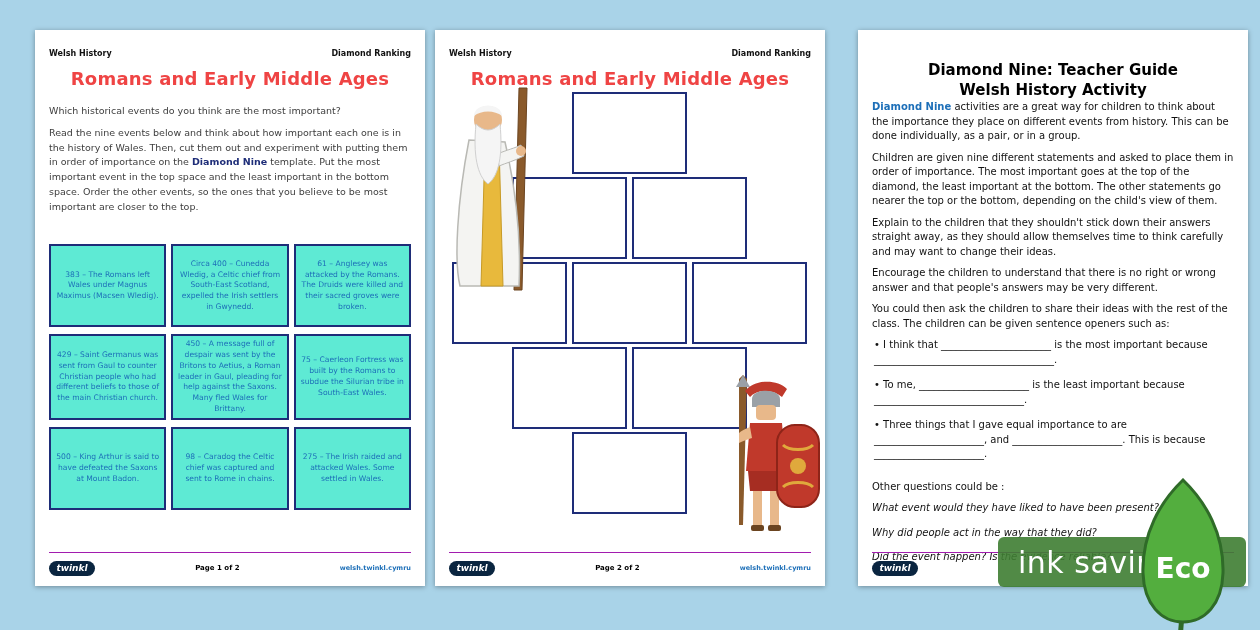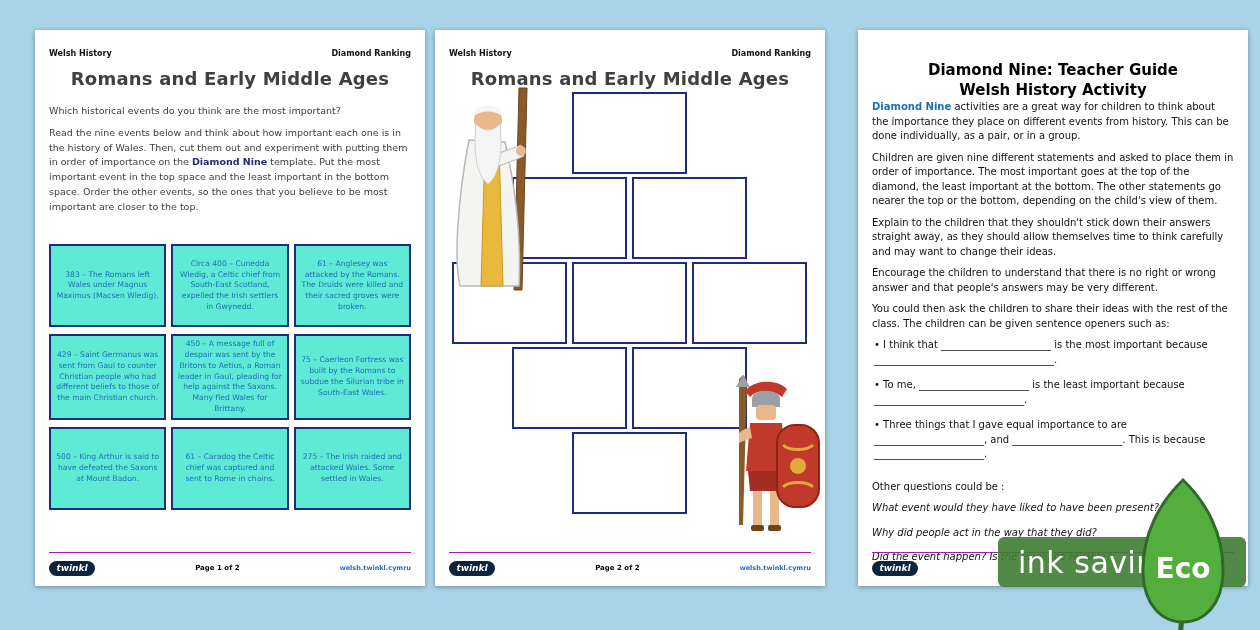--- a/index.html
+++ b/index.html
@@ -16,21 +16,21 @@
     position:absolute; top:30px; width:390px; height:556px;
     background:#ffffff;
     box-shadow:0 1px 5px rgba(0,0,0,0.35);
   }
   .page1 { left:35px; }
   .page2 { left:435px; }
   .page3 { left:858px; }
   .page-inner { position:absolute; inset:0; padding:19px 14px; }
 
   .page-header { display:flex; justify-content:space-between; font-size:8px; font-weight:bold; color:#111; }
-  .page-title { text-align:center; color:#404040; font-size:18px; font-weight:bold; margin-top:10px; letter-spacing:0.2px; }
+  .page-title { text-align:center; color:#ef4444; font-size:18px; font-weight:bold; margin-top:10px; letter-spacing:0.2px; }
 
   .question { font-size:9.5px; color:#3d3d3d; margin-top:16px; }
   .instructions { font-size:9.5px; color:#3d3d3d; line-height:1.55; margin-top:10px; }
   .bold-navy { color:#1e2d78; font-weight:bold; }
 
   .cards-grid { display:grid; grid-template-columns:repeat(3,1fr); gap:7px 5px; margin-top:30px; }
   .event-card {
     border:2px solid #1e2d78; min-height:83px; background:#5eead4;
     display:flex; align-items:center; justify-content:center;
     text-align:center; padding:3px 4px;
@@ -94,21 +94,21 @@
       <p class="instructions"><span>Read the nine events below and think about how important each one is in the history of Wales. Then, cut them out and experiment with putting them in order of importance on the </span><span class="bold-navy">Diamond Nine</span><span> template. Put the most important event in the top space and the least important in the bottom space. Order the other events, so the ones that you believe to be most important are closer to the top.</span></p>
 
       <div class="cards-grid">
         <div class="event-card">383 – The Romans left Wales under Magnus Maximus (Macsen Wledig).</div>
         <div class="event-card">Circa 400 – Cunedda Wledig, a Celtic chief from South-East Scotland, expelled the Irish settlers in Gwynedd.</div>
         <div class="event-card">61 – Anglesey was attacked by the Romans. The Druids were killed and their sacred groves were broken.</div>
         <div class="event-card">429 – Saint Germanus was sent from Gaul to counter Christian people who had different beliefs to those of the main Christian church.</div>
         <div class="event-card">450 – A message full of despair was sent by the Britons to Aetius, a Roman leader in Gaul, pleading for help against the Saxons. Many fled Wales for Brittany.</div>
         <div class="event-card">75 – Caerleon Fortress was built by the Romans to subdue the Silurian tribe in South-East Wales.</div>
         <div class="event-card">500 – King Arthur is said to have defeated the Saxons at Mount Badon.</div>
-        <div class="event-card">61 – Caradog the Celtic chief was captured and sent to Rome in chains.</div>
+        <div class="event-card">98 – Caradog the Celtic chief was captured and sent to Rome in chains.</div>
         <div class="event-card">275 – The Irish raided and attacked Wales. Some settled in Wales.</div>
       </div>
 
       <div class="page-footer">
         <div class="twinkl-logo">
             <span>twinkl</span>
           </div>
         <span class="page-label">Page 1 of 2</span>
         <a class="footer-url">welsh.twinkl.cymru</a>
       </div>

